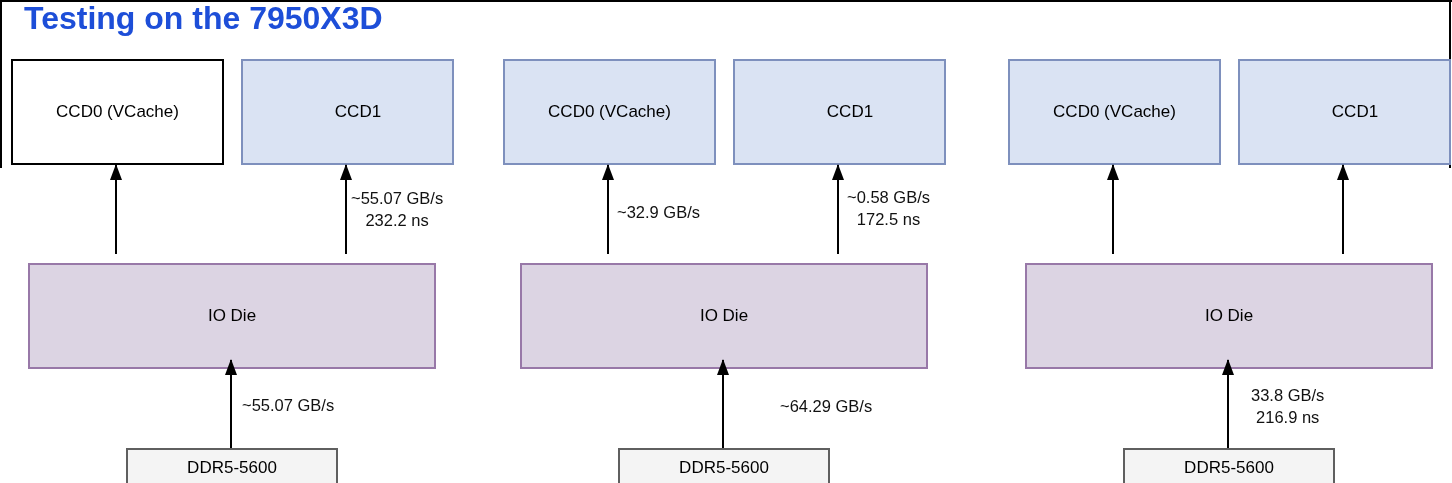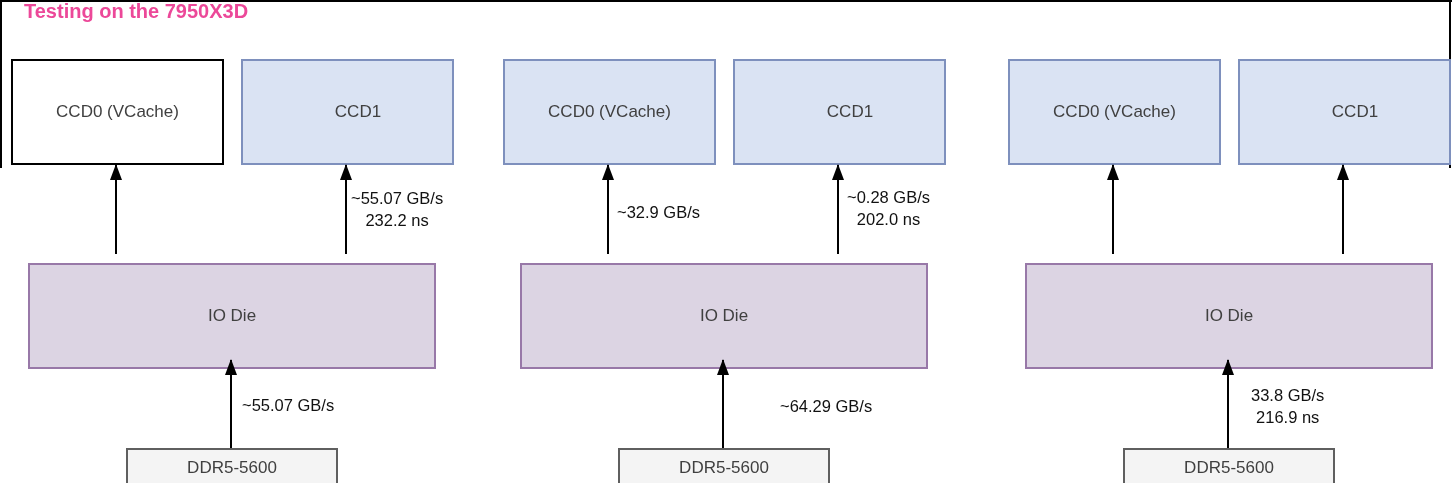--- a/index.html
+++ b/index.html
@@ -6,30 +6,30 @@
   .canvas{
     position:relative;width:1452px;height:483px;overflow:hidden;
     background:#ffffff;font-family:"Liberation Sans",sans-serif;color:#111;
   }
   
   .frame-top{position:absolute;left:0;top:0;width:1452px;height:2px;background:#000;}
   .frame-left{position:absolute;left:0;top:0;width:2px;height:168px;background:#000;}
   .frame-right{position:absolute;left:1449px;top:0;width:2px;height:168px;background:#000;}
 
   .title{
-    position:absolute;left:24px;top:0px;font-size:20px;font-weight:700;
-    color:#ec4899;white-space:nowrap;
+    position:absolute;left:24px;top:0px;font-size:32px;font-weight:700;
+    color:#1d4ed8;white-space:nowrap;
   }
 
   .diagram{position:absolute;top:55px;width:447px;height:428px;}
   .d1{left:8px}.d2{left:500px}.d3{left:1005px}
 
   .box{
     position:absolute;box-sizing:border-box;display:flex;align-items:center;
-    justify-content:center;font-size:17px;color:#404040;text-align:center;
+    justify-content:center;font-size:17px;color:#000000;text-align:center;
   }
   .ccd{background:#dae3f3;border:2px solid #7e90bd;}
   .ccd0{left:3px;top:4px;width:213px;height:106px;}
   .ccd0.plain{background:#ffffff;border:2px solid #000000;}
   .ccd1{left:233px;top:4px;width:213px;height:106px;padding-left:21px;}
   .io{left:20px;top:199px;width:408px;height:106px;background:#dcd4e3;border:2px solid #9878a8;margin-top:9px;}
   .ddr{left:118px;top:393px;width:212px;height:40px;background:#f4f4f4;border:2px solid #5f5f5f;font-size:17px;}
 
   .arrow{position:absolute;width:2px;background:#000;}
   .arrow::before{
@@ -100,22 +100,22 @@
     <div class="box ddr">
       <span>DDR5-5600</span>
     </div>
     <div class="arrow arrow-ccd0"></div>
     <div class="arrow arrow-ccd1"></div>
     <div class="arrow arrow-ddr"></div>
     <div class="arrow-label label-ccd0">
       <div>~32.9 GB/s</div>
     </div>
     <div class="arrow-label label-ccd1">
-      <div>~0.28 GB/s</div>
-      <div>202.0 ns</div>
+      <div>~0.58 GB/s</div>
+      <div>172.5 ns</div>
     </div>
     <div class="arrow-label label-ddr">
       <div>~64.29 GB/s</div>
     </div>
   </div>
 
   <div class="diagram d3">
     <div class="box ccd ccd0">
       <span>CCD0 (VCache)</span>
     </div>

